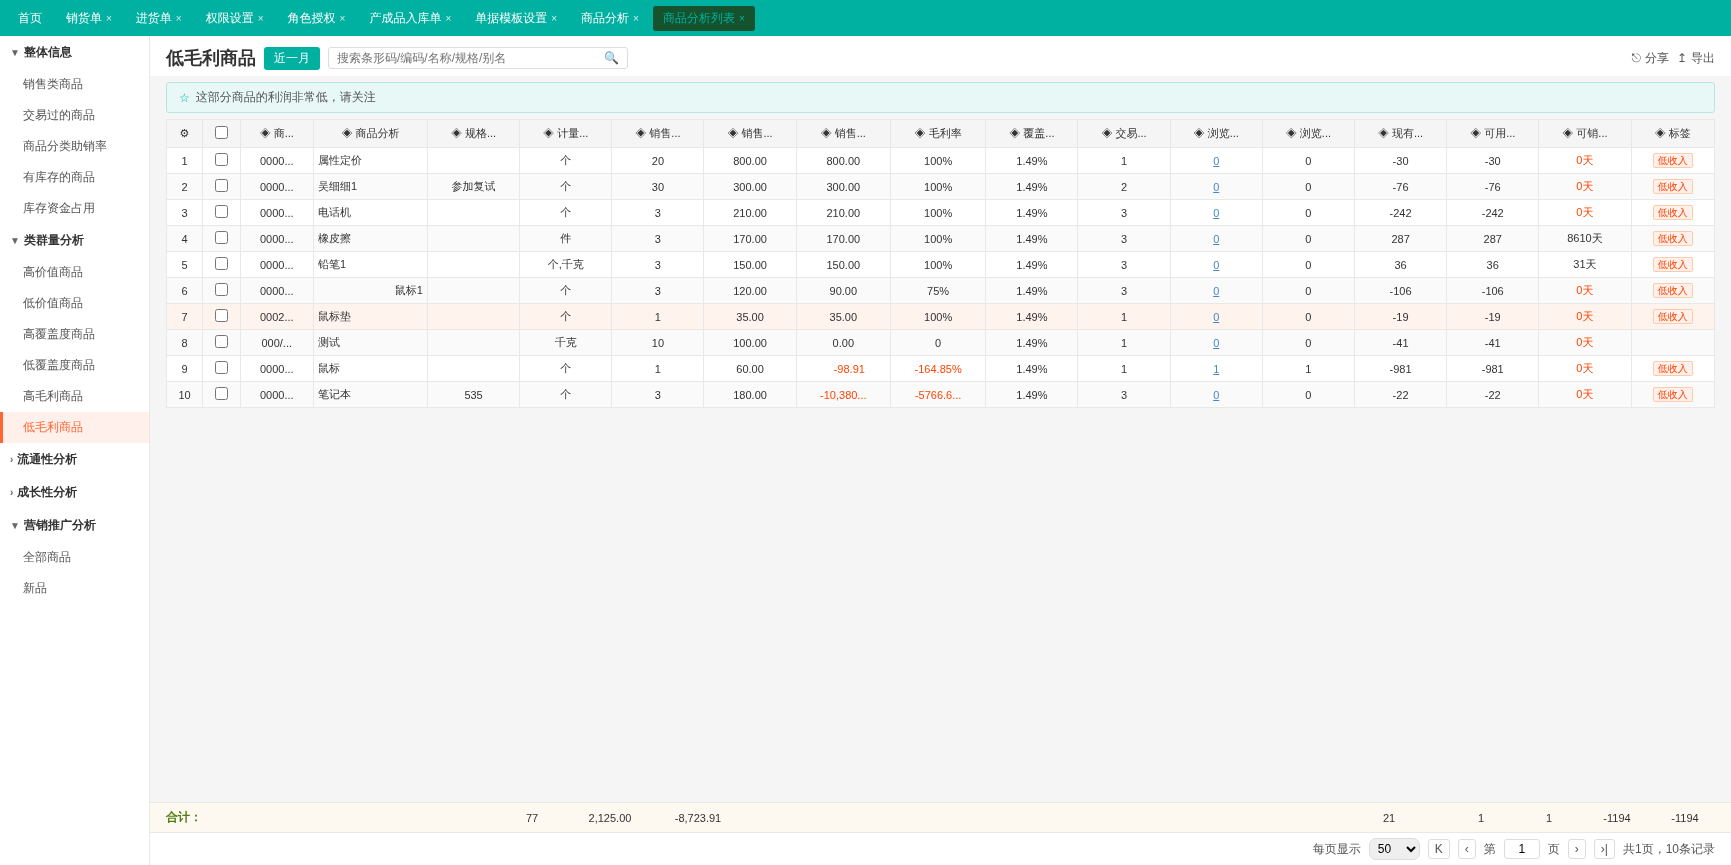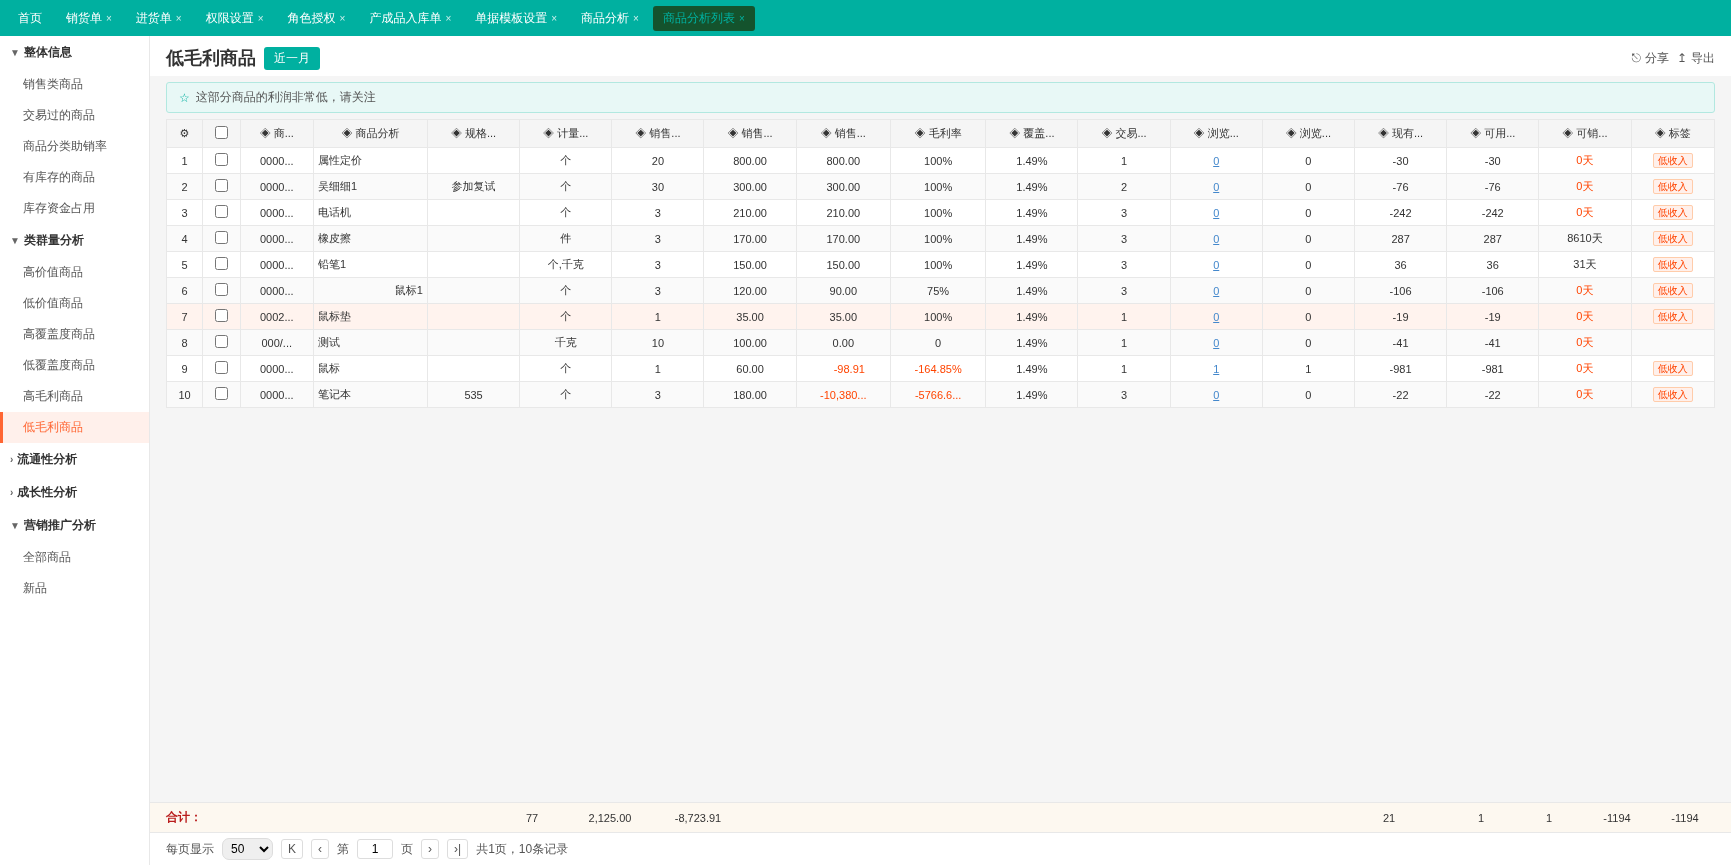--- a/index.html
+++ b/index.html
@@ -182,29 +182,30 @@
 
     
     .table-footer {
       background: #fdf8f0;
       border-top: 1px solid #e8e8e8;
       padding: 6px 16px;
       display: flex;
       align-items: center;
       gap: 8px;
     }
-    .footer-label { color: #b91c1c; font-weight: bold; }
+    .footer-label { color: #4d7c0f; font-weight: bold; }
     .footer-val { font-size: 11px; color: #333; }
 
     .pagination-bar {
       background: #fff;
       border-top: 1px solid #e8e8e8;
       padding: 5px 16px;
       display: flex;
       align-items: center;
+      justify-content: flex-end;
       gap: 8px;
       font-size: 12px;
       color: #555;
     }
     .pagination-bar select {
       border: 1px solid #ddd;
       border-radius: 7px;
       padding: 2px 4px;
       font-size: 12px;
     }
@@ -309,20 +310,24 @@
       <div class="sidebar-item">全部商品</div>
       <div class="sidebar-item">新品</div>
 
     </div>
 
     <div class="content-area">
 
       <div class="page-header">
         <span class="page-title">低毛利商品</span>
         <button class="filter-btn">近一月</button>
+        <div class="search-box">
+          <input type="text" placeholder="搜索条形码/编码/名称/规格/别名" style="">
+          <span style="color:#aaa;">🔍</span>
+        </div>
         <div class="header-actions">
           <div class="action-btn">
             <span>⎋</span>
             <span>分享</span>
           </div>
           <div class="action-btn">
             <span>↥</span>
             <span>导出</span>
           </div>
         </div>

